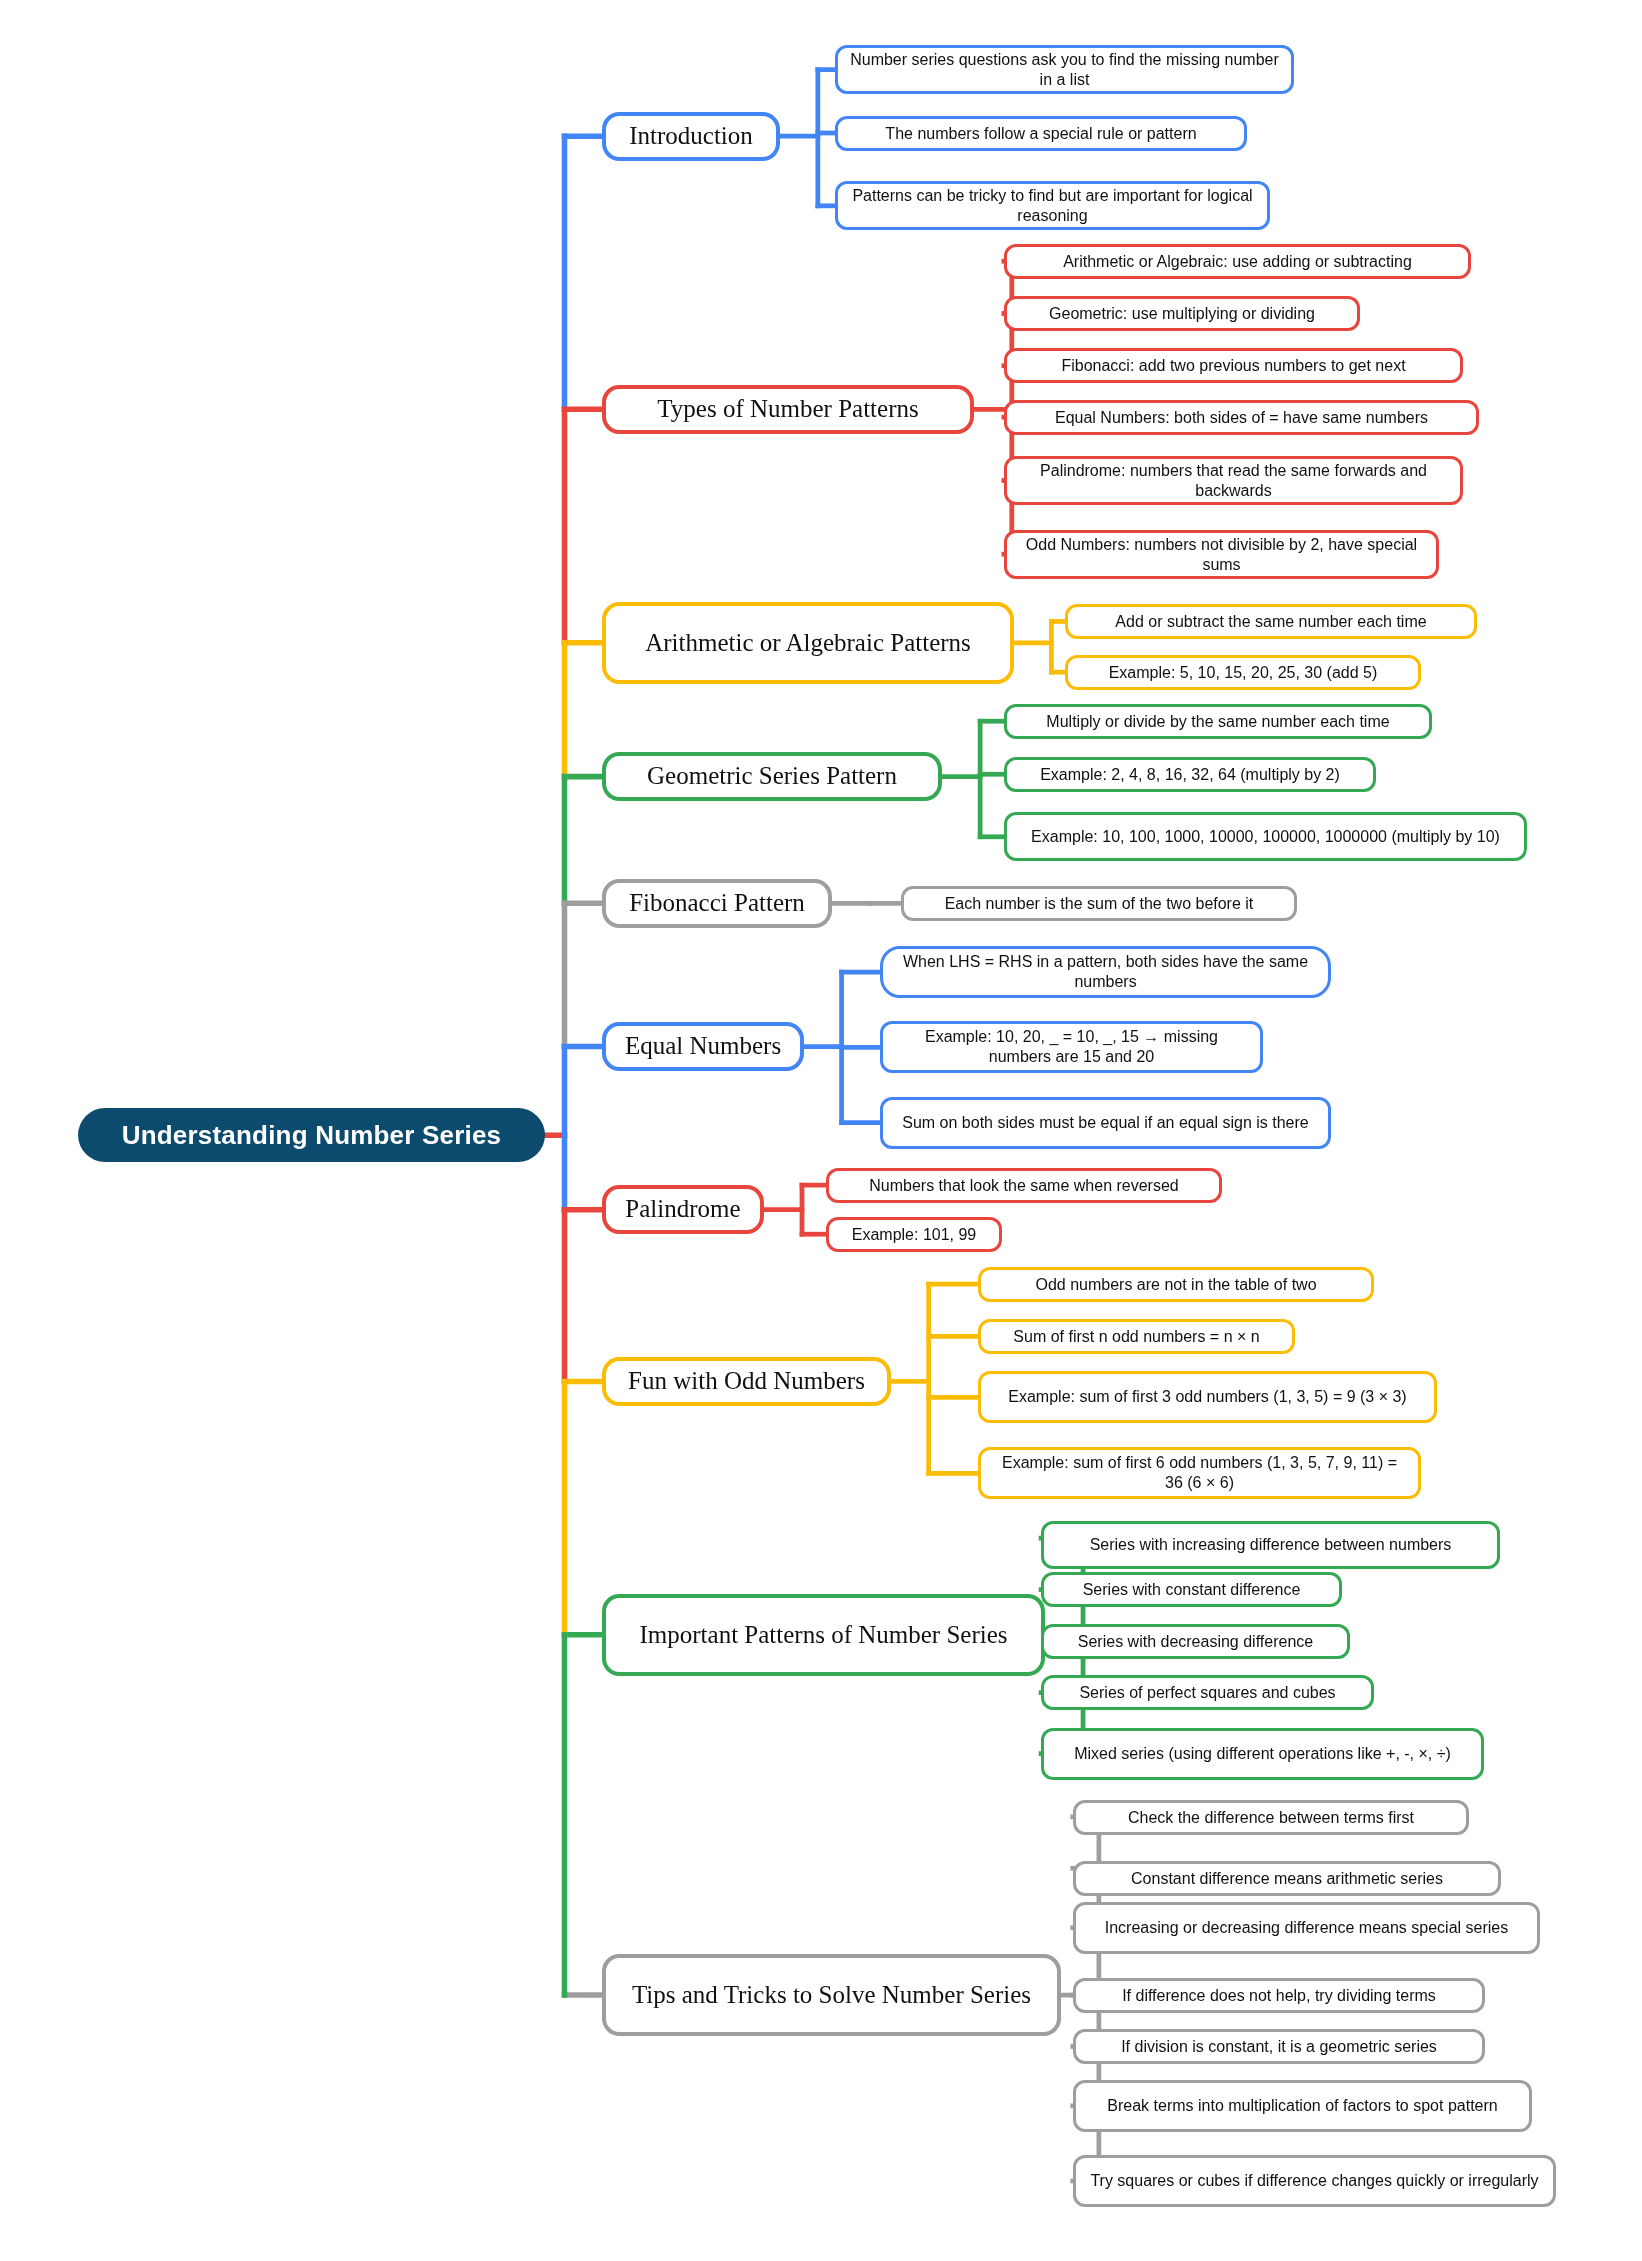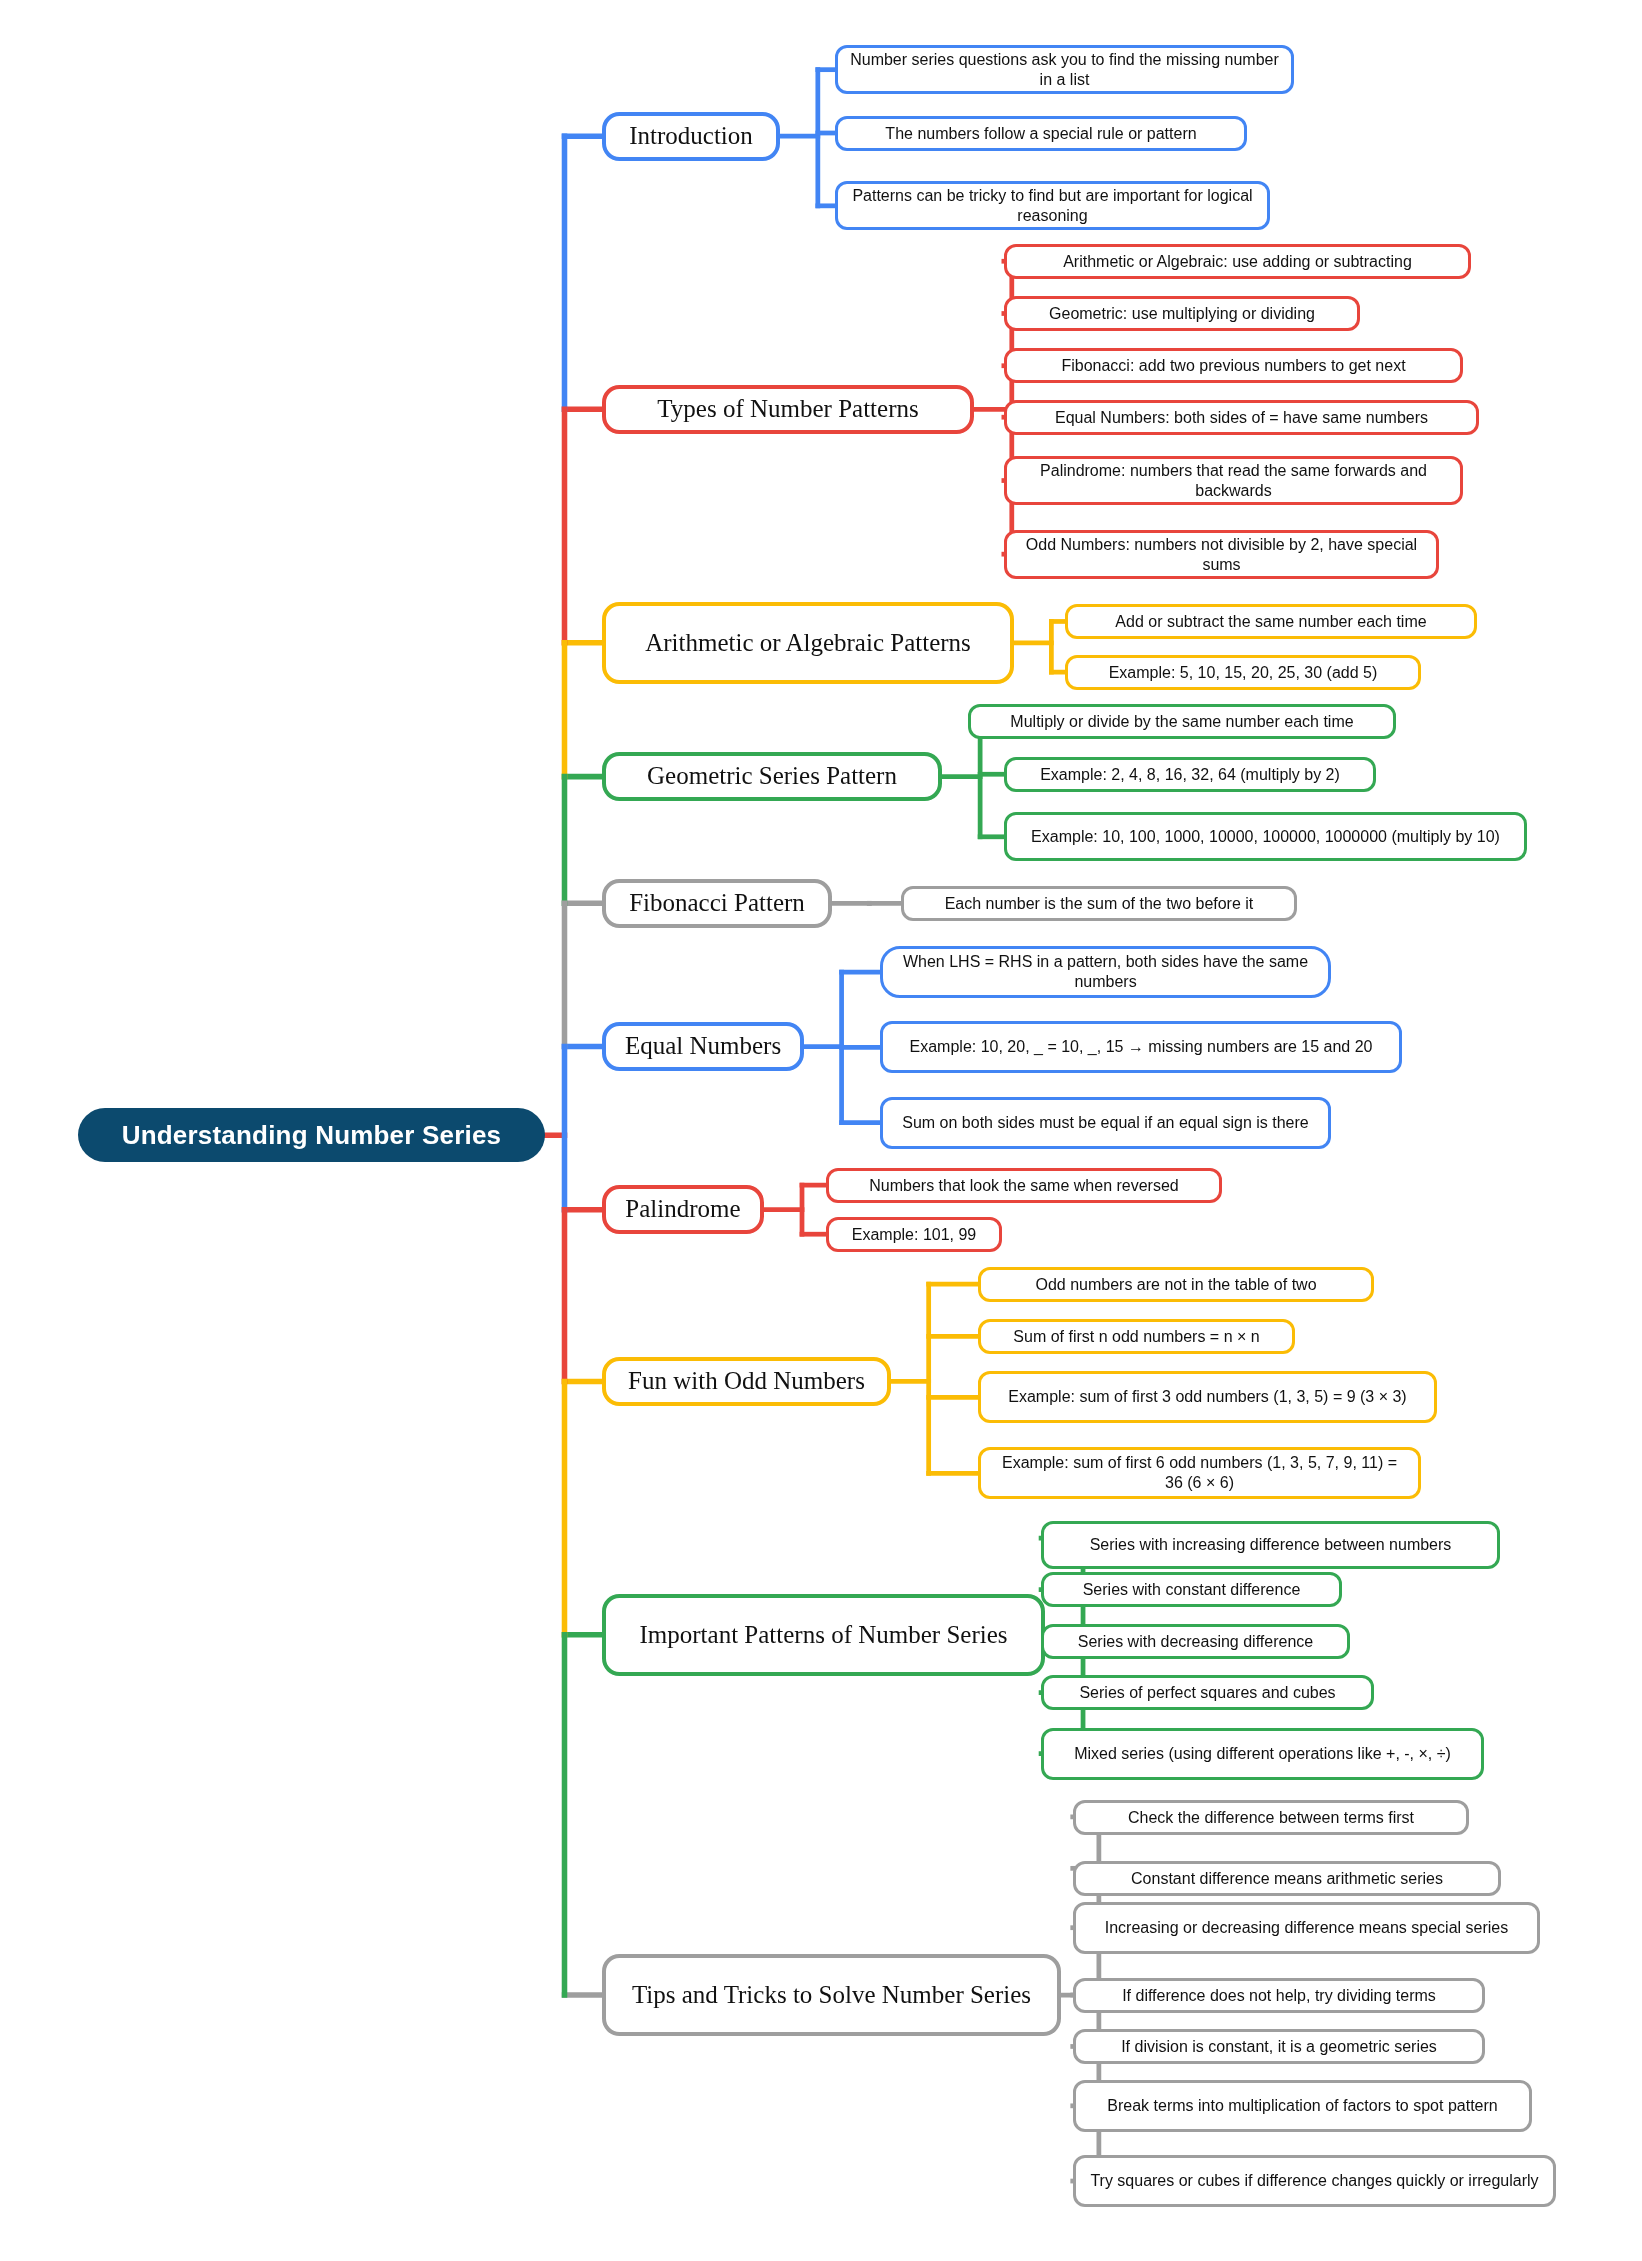--- a/index.html
+++ b/index.html
@@ -187,28 +187,28 @@
       <div class="node leaf c-red" style="left: 1004px; width: 467px; height: 35px; top: 244px;">Arithmetic or Algebraic: use adding or subtracting</div>
       <div class="node leaf c-red" style="left: 1004px; width: 356px; height: 35px; top: 296px;">Geometric: use multiplying or dividing</div>
       <div class="node leaf c-red" style="left: 1004px; width: 459px; height: 35px; top: 348px;">Fibonacci: add two previous numbers to get next</div>
       <div class="node leaf c-red" style="left: 1004px; width: 475px; height: 35px; top: 400px;">Equal Numbers: both sides of = have same numbers</div>
       <div class="node leaf c-red" style="left: 1004px; width: 459px; height: 49px; top: 456px;">Palindrome: numbers that read the same forwards and backwards</div>
       <div class="node leaf c-red" style="left: 1004px; width: 435px; height: 49px; top: 530px;">Odd Numbers: numbers not divisible by 2, have special sums</div>
       <div class="node branch c-yellow" style="left: 602px; width: 412px; height: 82px; top: 602px;">Arithmetic or Algebraic Patterns</div>
       <div class="node leaf c-yellow" style="left: 1065px; width: 412px; height: 35px; top: 604px;">Add or subtract the same number each time</div>
       <div class="node leaf c-yellow" style="left: 1065px; width: 356px; height: 35px; top: 655px;">Example: 5, 10, 15, 20, 25, 30 (add 5)</div>
       <div class="node branch c-green" style="left: 602px; width: 340px; height: 49px; top: 752px;">Geometric Series Pattern</div>
-      <div class="node leaf c-green" style="left: 968px; width: 428px; height: 35px; top: 704px;">Multiply or divide by the same number each time</div>
+      <div class="node leaf c-green" style="left: 1004px; width: 428px; height: 35px; top: 704px;">Multiply or divide by the same number each time</div>
       <div class="node leaf c-green" style="left: 1004px; width: 372px; height: 35px; top: 757px;">Example: 2, 4, 8, 16, 32, 64 (multiply by 2)</div>
       <div class="node leaf c-green" style="left: 1004px; width: 523px; height: 49px; top: 812px;">Example: 10, 100, 1000, 10000, 100000, 1000000 (multiply by 10)</div>
       <div class="node branch c-gray" style="left: 602px; width: 230px; height: 49px; top: 879px;">Fibonacci Pattern</div>
       <div class="node leaf c-gray" style="left: 901px; width: 396px; height: 35px; top: 886px;">Each number is the sum of the two before it</div>
       <div class="node branch c-blue" style="left: 602px; width: 202px; height: 49px; top: 1022px;">Equal Numbers</div>
       <div class="node leaf c-blue" style="left: 880px; width: 451px; height: 52px; top: 946px; border-radius: 20px;">When LHS = RHS in a pattern, both sides have the same numbers</div>
-      <div class="node leaf c-blue" style="left: 880px; width: 522px; height: 52px; top: 1021px;">Example: 10, 20, _ = 10, _, 15 → missing numbers are 15 and 20</div>
+      <div class="node leaf c-blue" style="left: 880px; width: 383px; height: 52px; top: 1021px;">Example: 10, 20, _ = 10, _, 15 → missing numbers are 15 and 20</div>
       <div class="node leaf c-blue" style="left: 880px; width: 451px; height: 52px; top: 1097px;">Sum on both sides must be equal if an equal sign is there</div>
       <div class="node branch c-red" style="left: 602px; width: 162px; height: 49px; top: 1185px;">Palindrome</div>
       <div class="node leaf c-red" style="left: 826px; width: 396px; height: 35px; top: 1168px;">Numbers that look the same when reversed</div>
       <div class="node leaf c-red" style="left: 826px; width: 176px; height: 35px; top: 1217px;">Example: 101, 99</div>
       <div class="node branch c-yellow" style="left: 602px; width: 289px; height: 49px; top: 1357px;">Fun with Odd Numbers</div>
       <div class="node leaf c-yellow" style="left: 978px; width: 396px; height: 35px; top: 1267px;">Odd numbers are not in the table of two</div>
       <div class="node leaf c-yellow" style="left: 978px; width: 317px; height: 35px; top: 1319px;">Sum of first n odd numbers = n × n</div>
       <div class="node leaf c-yellow" style="left: 978px; width: 459px; height: 52px; top: 1371px;">Example: sum of first 3 odd numbers (1, 3, 5) = 9 (3 × 3)</div>
       <div class="node leaf c-yellow" style="left: 978px; width: 443px; height: 52px; top: 1447px;">Example: sum of first 6 odd numbers (1, 3, 5, 7, 9, 11) = 36 (6 × 6)</div>
       <div class="node branch c-green" style="left: 602px; width: 443px; height: 82px; top: 1594px;">Important Patterns of Number Series</div>

